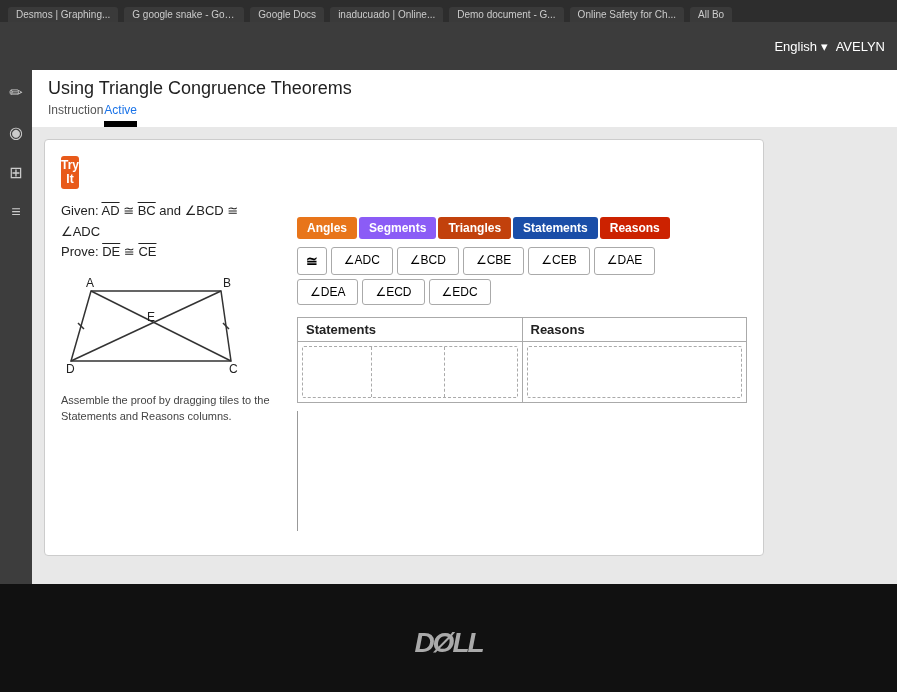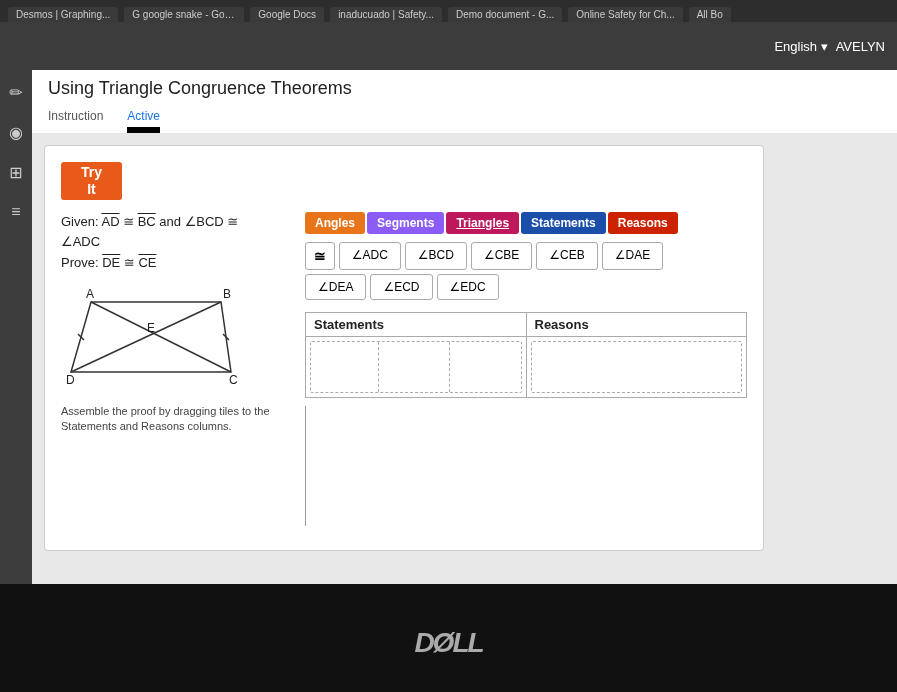--- a/index.html
+++ b/index.html
@@ -78,22 +78,22 @@
       align-items: center;
       justify-content: center;
     }
     .page-title {
       font-size: 18px;
       font-weight: normal;
       color: #222;
     }
     .page-nav {
       display: flex;
-      gap: 24px;
-      margin-top: 10px;
+      gap: 1px;
+      margin-top: 4px;
     }
     .nav-item {
       font-size: 12px;
       color: #555;
       padding-bottom: 4px;
       cursor: pointer;
     }
     .nav-item.active {
       color: #1a73e8;
       border-bottom: 6px solid #000000;
@@ -119,23 +119,23 @@
     
     .card-header {
       display: flex;
       align-items: center;
       gap: 8px;
       margin-bottom: 12px;
     }
     .try-it-badge {
       background: #e85a1a;
       color: #fff;
-      font-size: 14px;
-      font-weight: bold;
-      padding: 2px 20px;
+      font-size: 12px;
+      font-weight: bold;
+      padding: 2px 0;
       border-radius: 3px;
       line-height: 1.2;
       text-align: center;
     }
     .card-title {
       color: #d44000;
       font-size: 20px;
       font-weight: bold;
     }
 
@@ -144,49 +144,50 @@
       font-size: 13px;
       color: #222;
       margin-bottom: 8px;
       line-height: 1.6;
     }
     .overline { text-decoration: overline; }
 
     
     .two-col {
       display: flex;
-      gap: 24px;
+      gap: 16px;
     }
     .left-col {
       width: 220px;
       flex-shrink: 0;
     }
     .right-col {
       flex: 1;
     }
 
     
     .tile-buttons {
       display: flex;
       gap: 2px;
       margin-bottom: 8px;
       flex-wrap: wrap;
+      margin-top: 16px;
     }
     .tile-btn {
       padding: 4px 10px;
       border: none;
       border-radius: 3px;
       font-size: 12px;
       font-weight: bold;
       cursor: pointer;
       color: #fff;
     }
     .tile-btn.orange { background: #e8751a; }
     .tile-btn.blue { background: #8b5cf6; }
-    .tile-btn.green { background: #be185d; text-decoration: underline; }
+    .tile-btn.green { background: #c2410c; }
     .tile-btn.dark-blue { background: #1a4ea8; }
     .tile-btn.red { background: #cc2200; }
 
     
     .angle-tiles {
       display: flex;
       flex-direction: column;
       gap: 4px;
       margin-bottom: 12px;
     }
@@ -285,21 +286,21 @@
       flex-direction: column;
     }
   </style>
 </head>
 <body>
 
 <div class="browser-bar">
   <span class="browser-tab">Desmos | Graphing...</span>
   <span class="browser-tab">G google snake - Goo...</span>
   <span class="browser-tab">Google Docs</span>
-  <span class="browser-tab">inaducuado | Safety...</span>
+  <span class="browser-tab">inaducuado | Online...</span>
   <span class="browser-tab">Demo document - G...</span>
   <span class="browser-tab">Online Safety for Ch...</span>
   <span class="browser-tab">All Bo</span>
 </div>
 
 <div class="top-bar">
   <div class="language-selector">
     <span>English</span>
     <span>▾</span>
   </div>

